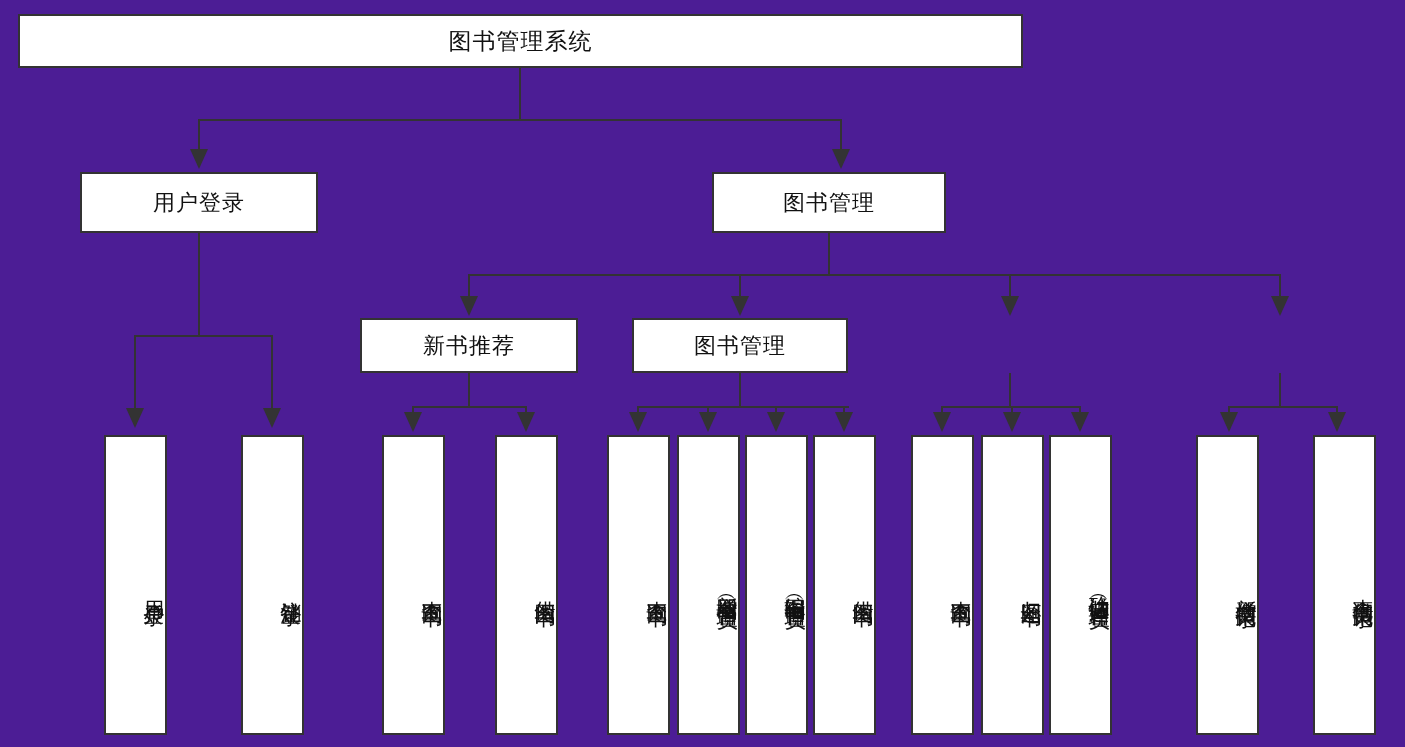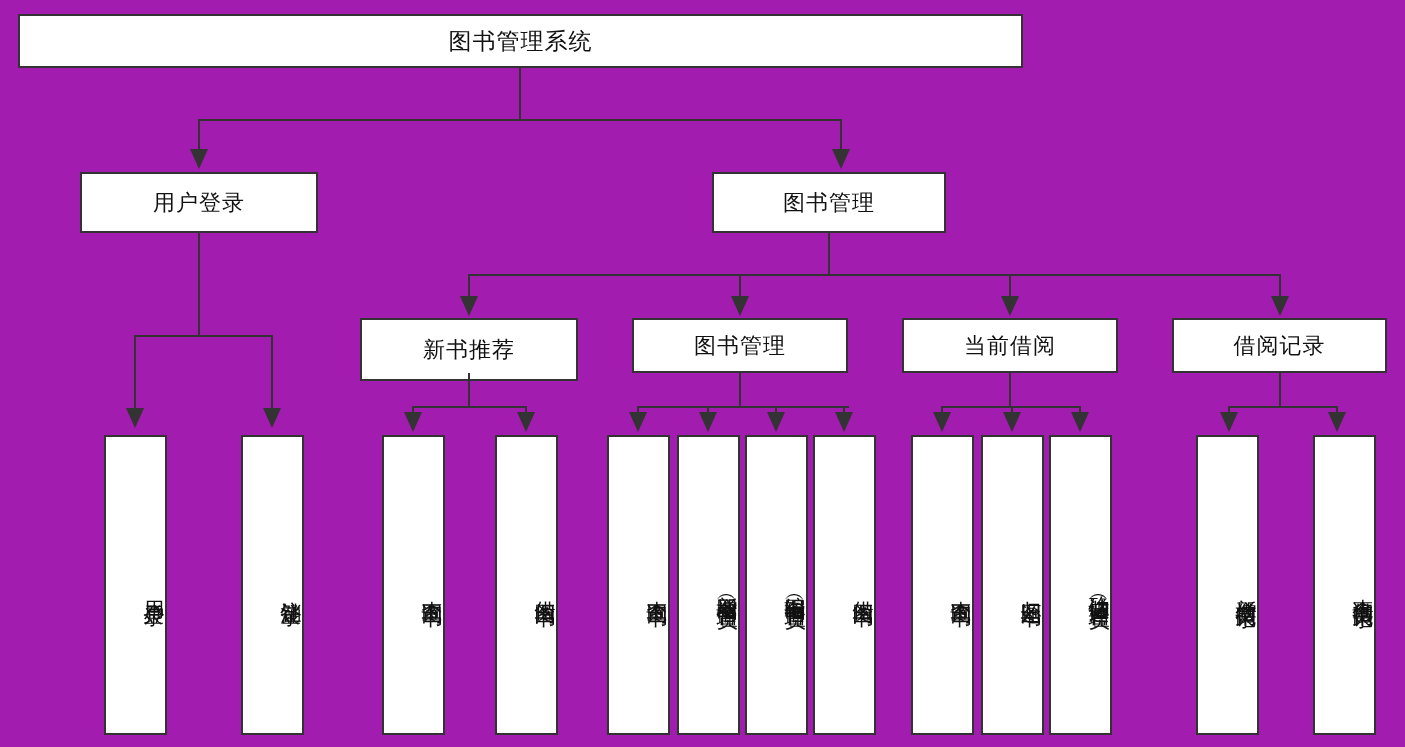--- a/index.html
+++ b/index.html
@@ -7,21 +7,21 @@
     padding: 0;
     background: #ffffff;
   }
   body {
     font-family: "DejaVu Sans", "Liberation Sans", sans-serif;
   }
   #canvas {
     position: relative;
     width: 1405px;
     height: 747px;
-    background: #a21caf;
+    background: #4c1d95;
     overflow: hidden;
   }
   .node {
     position: absolute;
     box-sizing: border-box;
     border: 2px solid #333333;
     background: #ffffff;
     display: flex;
     align-items: center;
     justify-content: center;
@@ -109,31 +109,25 @@
   <div class="edge h" style="left:468px; top:274px; width:812px;"></div>
   <div class="edge v" style="left:468px; top:274px; height:24px;"></div>
   <div class="arrow" style="left:460px; top:296px;"></div>
   <div class="edge v" style="left:739px; top:274px; height:24px;"></div>
   <div class="arrow" style="left:731px; top:296px;"></div>
   <div class="edge v" style="left:1009px; top:274px; height:24px;"></div>
   <div class="arrow" style="left:1001px; top:296px;"></div>
   <div class="edge v" style="left:1279px; top:274px; height:24px;"></div>
   <div class="arrow" style="left:1271px; top:296px;"></div>
 
-  <div class="node horiz" style="left:360px; top:318px; width:218px; height:63px;">
+  <div class="node horiz" style="left:360px; top:318px; width:218px; height:55px;">
     <span>新书推荐</span>
   </div>
   <div class="node horiz" style="left:632px; top:318px; width:216px; height:55px;">
     <span>图书管理</span>
-  </div>
-  <div class="node horiz" style="left:902px; top:318px; width:216px; height:55px;">
-    <span>当前借阅</span>
-  </div>
-  <div class="node horiz" style="left:1172px; top:318px; width:215px; height:55px;">
-    <span>借阅记录</span>
   </div>
 
   <div class="edge v" style="left:468px; top:373px; height:35px;"></div>
   <div class="edge h" style="left:412px; top:406px; width:113px;"></div>
   <div class="edge v" style="left:412px; top:406px; height:8px;"></div>
   <div class="arrow" style="left:404px; top:412px;"></div>
   <div class="edge v" style="left:525px; top:406px; height:8px;"></div>
   <div class="arrow" style="left:517px; top:412px;"></div>
 
   <div class="edge v" style="left:739px; top:373px; height:35px;"></div>

